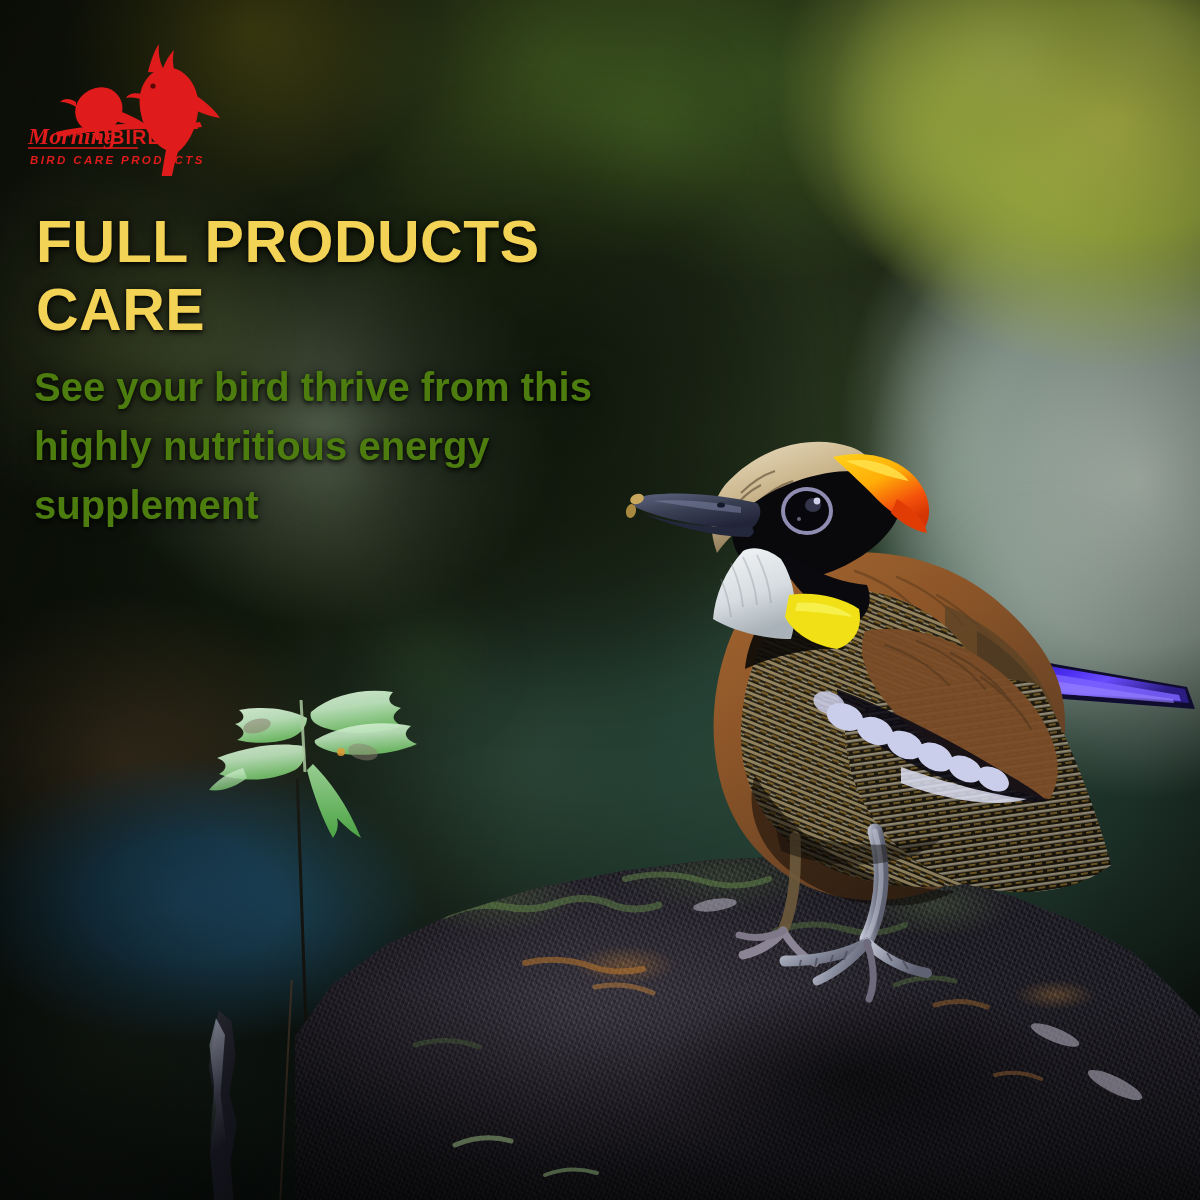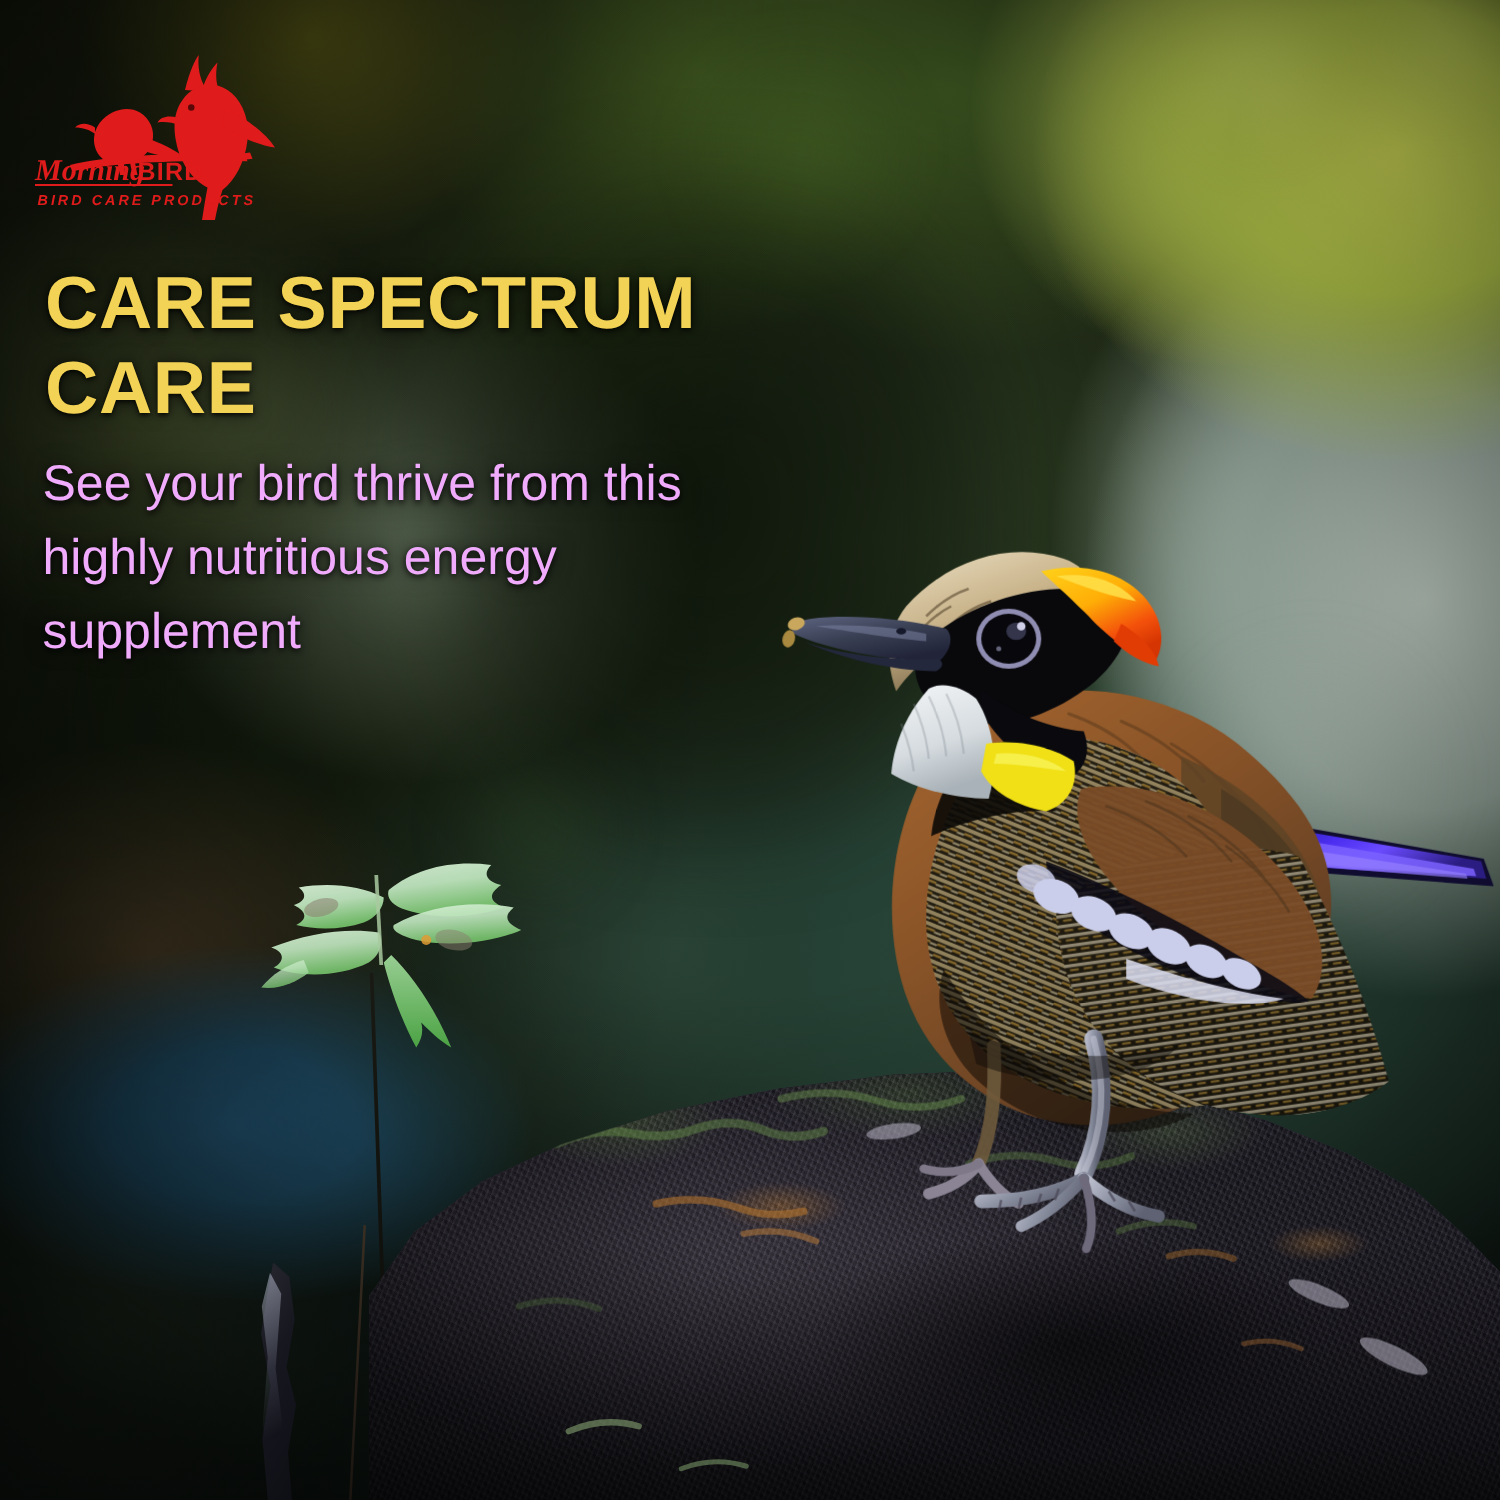--- a/index.html
+++ b/index.html
@@ -129,22 +129,22 @@
 
   .headline {
     position:absolute; left:36px; top:208px; width:640px;
     font-size:59px; font-weight:bold; line-height:1.16;
     letter-spacing:.5px;
     color:#F3D355;
     text-shadow: 0 2px 4px rgba(0,0,0,.85), 0 0 14px rgba(0,0,0,.6);
   }
   .subhead {
     position:absolute; left:34px; top:358px; width:600px;
-    font-size:40px; font-weight:400; line-height:1.48;
-    color:#f0abfc;
+    font-size:40px; font-weight:700; line-height:1.48;
+    color:#4d7c0f;
     text-shadow: 0 2px 5px rgba(0,0,0,.9), 0 0 16px rgba(0,0,0,.7);
   }
 </style>
 </head>
 <body>
 
 <div id="poster">
 
   <div class="bg-base"></div>
   <div class="bg-bokeh"></div>
@@ -449,19 +449,19 @@
       </g>
 
       <text x="8" y="108" font-family="'Liberation Serif', serif" font-size="24" font-style="italic" font-weight="bold" fill="#E01B1B">Morning</text>
       <text x="90" y="108" font-family="'Liberation Sans', sans-serif" font-size="20" font-weight="bold" fill="#E01B1B" letter-spacing="1">BIRD</text>
       <path d="M8 112 L 118 112" stroke="#E01B1B" stroke-width="1.6"></path>
       <text x="10" y="128" font-family="'Liberation Sans', sans-serif" font-size="11.5" font-style="italic" font-weight="bold" fill="#E01B1B" letter-spacing="2.4">BIRD CARE PRODUCTS</text>
     </svg>
   </div>
 
   <div class="headline">
-    <div>CARE SPECTRUM</div>
+    <div>FULL PRODUCTS</div>
     <div>CARE</div>
   </div>
 
   <div class="subhead">See your bird thrive from this highly nutritious energy supplement</div>
 
 </div>
 
 </body></html>

